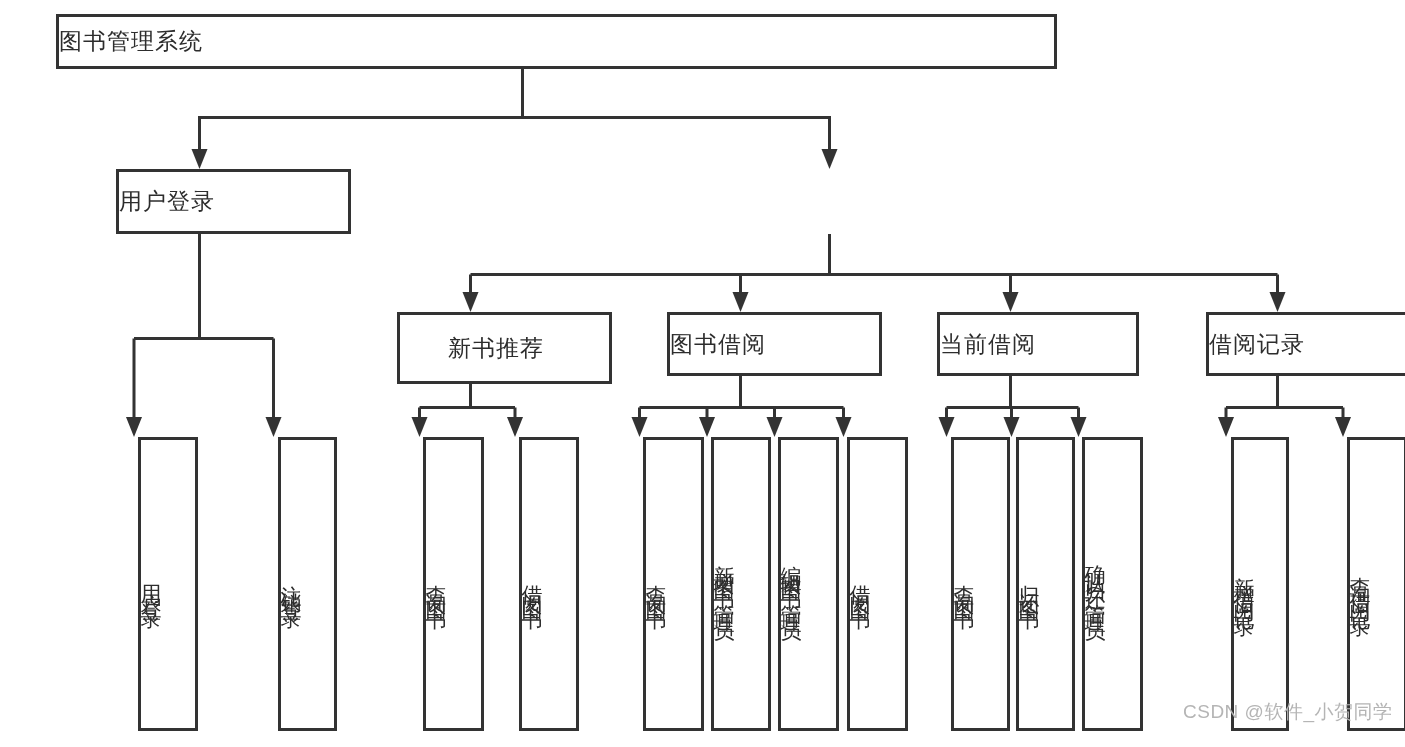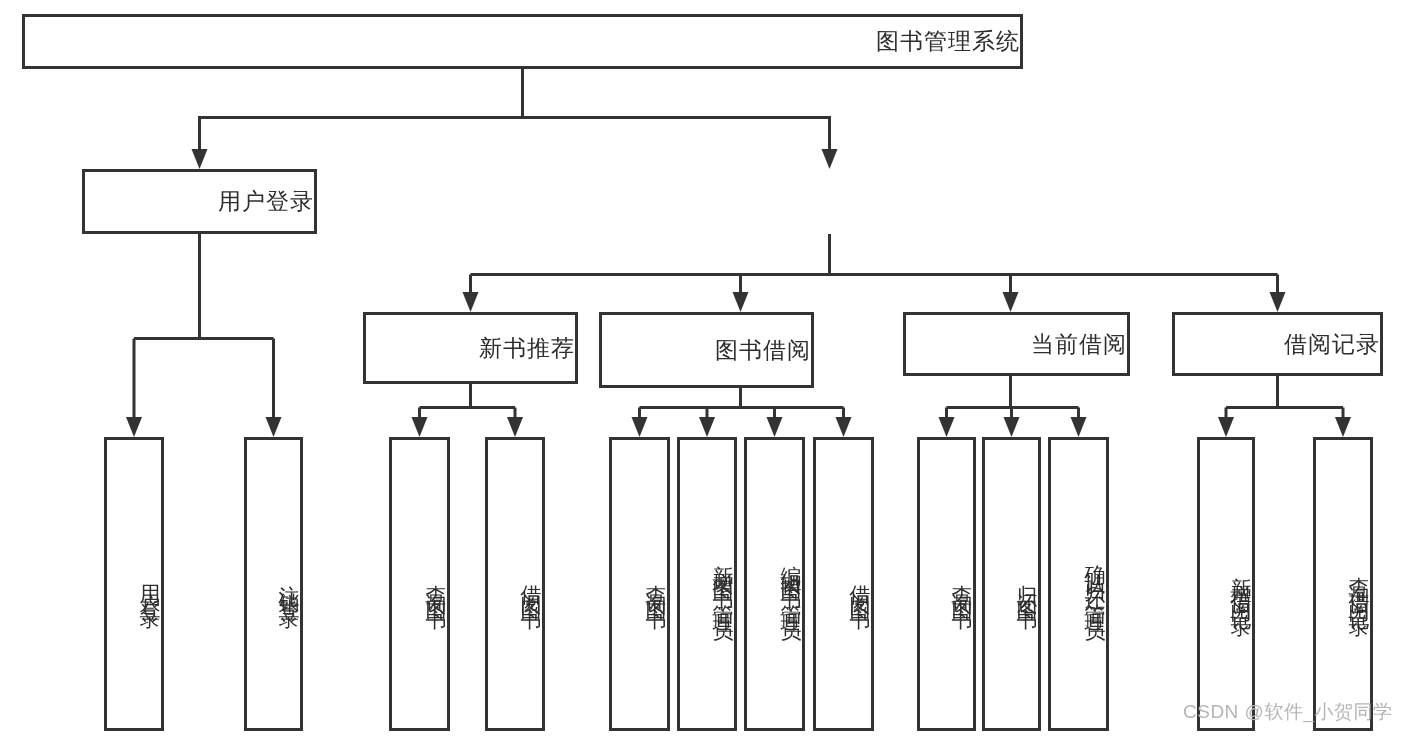--- a/index.html
+++ b/index.html
@@ -17,23 +17,24 @@
     overflow:hidden;
   }
   #wires{position:absolute;left:0;top:0;color:var(--line);}
   .box{
     position:absolute;
     box-sizing:border-box;
     border:3px solid var(--line);
     background:#ffffff;
     display:flex;
     align-items:center;
-    justify-content:flex-end;
+    justify-content:flex-start;
     color:var(--text);
     z-index:2;
+    margin-left:34px;
   }
   .h-label{font-size:23px;letter-spacing:1px;white-space:nowrap;}
   .v-label{
     writing-mode:vertical-rl;
     text-orientation:mixed;
     font-size:21px;
     line-height:1;
     letter-spacing:8px;
     white-space:nowrap;
   }
@@ -96,24 +97,24 @@
     <span class="h-label">图书管理系统</span>
   </div>
 
   <div class="box" style="left:82px;top:169px;width:235px;height:65px;">
     <span class="h-label">用户登录</span>
   </div>
 
   <div class="box" style="left:363px;top:312px;width:215px;height:72px;padding-left:48px;">
     <span class="h-label">新书推荐</span>
   </div>
-  <div class="box" style="left:599px;top:312px;width:215px;height:76px;">
+  <div class="box" style="left:633px;top:312px;width:215px;height:64px;">
     <span class="h-label">图书借阅</span>
   </div>
-  <div class="box" style="left:903px;top:312px;width:227px;height:64px;">
+  <div class="box" style="left:903px;top:312px;width:202px;height:64px;">
     <span class="h-label">当前借阅</span>
   </div>
   <div class="box" style="left:1172px;top:312px;width:211px;height:64px;">
     <span class="h-label">借阅记录</span>
   </div>
 
   <div class="box" style="left:104px;top:437px;width:60px;height:294px;">
     <span class="v-label">用户登录</span>
   </div>
   <div class="box" style="left:244px;top:437px;width:59px;height:294px;">

